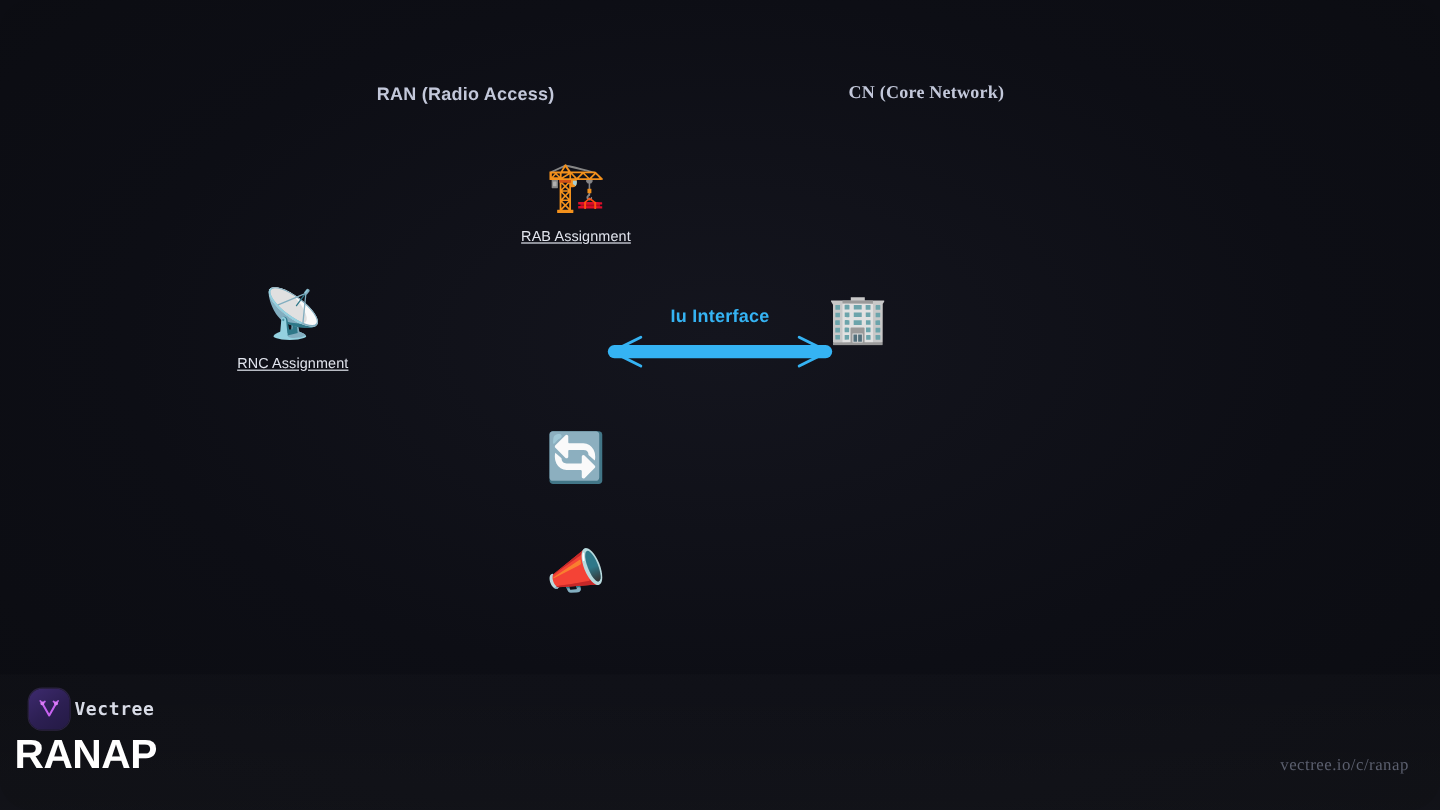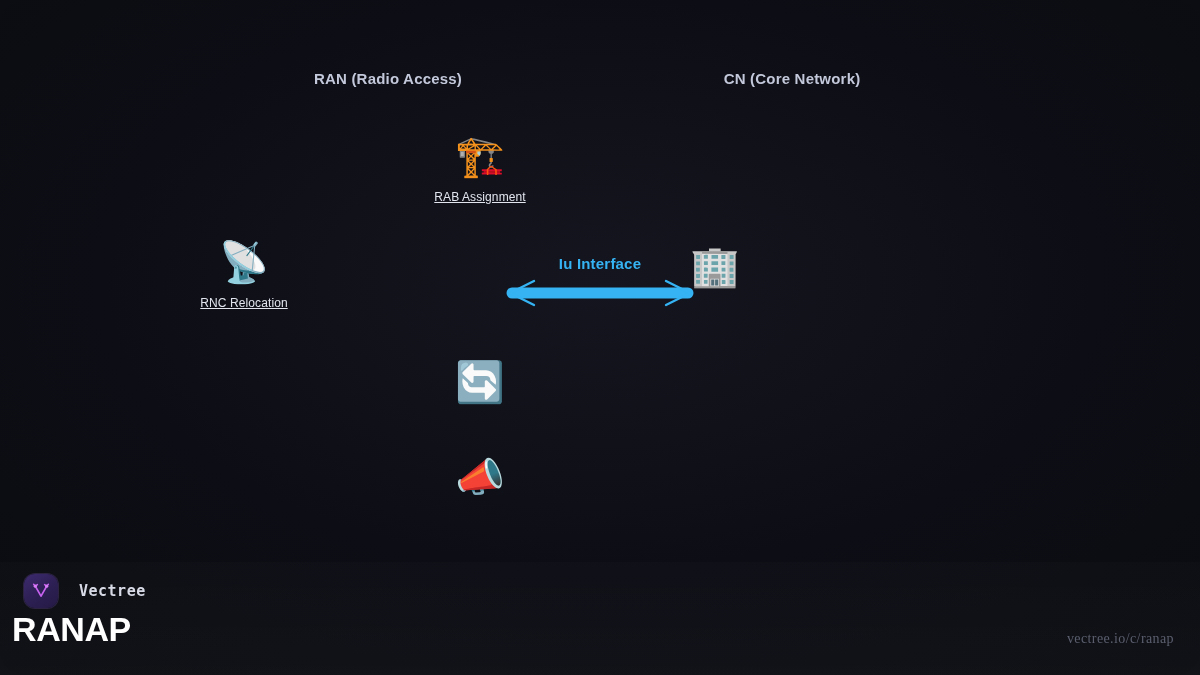--- a/index.html
+++ b/index.html
@@ -26,21 +26,21 @@
     top:70px;
     font-size:15px;
     font-weight:bold;
     color:#c3c8da;
     letter-spacing:.2px;
     white-space:nowrap;
     transform:translateX(-50%);
     text-align:center;
   }
   #hdr-ran { left:388px; }
-  #hdr-cn  { left:792px; }
+  #hdr-cn  { left:772px;font-family:Liberation Serif, serif; }
 
   
   .node {
     position:absolute;
     transform:translateX(-50%);
     text-align:center;
     width:240px;
     margin-left:-120px;
   }
   .node-icon {
@@ -89,21 +89,21 @@
     position:absolute;
     left:0; bottom:0;
     width:1200px; height:113px;
     background:linear-gradient(180deg, rgba(255,255,255,.012) 0%, rgba(255,255,255,.022) 100%);
   }
   #brand-row {
     position:absolute;
     left:24px; top:12px;
     display:flex;
     align-items:center;
-    gap:21px;
+    gap:4px;
   }
   #logo-mark {
     width:34px; height:34px;
     border-radius:11px;
     background:linear-gradient(145deg,#3d2a6e 0%,#2c1f52 55%,#241a45 100%);
     box-shadow:0 0 0 1px rgba(170,120,255,.18);
     display:flex; align-items:center; justify-content:center;
   }
   #brand-name {
     font-family:"DejaVu Sans Mono", monospace;
@@ -139,21 +139,21 @@
 
   <div class="col-header" id="hdr-cn">CN (Core Network)</div>
 
   <div class="node" id="node-rab">
     <span class="node-icon">🏗️</span>
     <div class="node-label">RAB Assignment</div>
   </div>
 
   <div class="node" id="node-rnc">
     <span class="node-icon">📡</span>
-    <div class="node-label">RNC Relocation</div>
+    <div class="node-label">RNC Assignment</div>
   </div>
 
   <div class="node" id="node-core">
     <span class="node-icon">🏢</span>
   </div>
 
   <div id="iu-group">
     <div id="iu-label">Iu Interface</div>
     <svg id="iu-arrow" width="200" height="30" viewBox="0 0 200 30">
       <line x1="12" y1="15" x2="188" y2="15" stroke="#35b3f3" stroke-width="11" stroke-linecap="round"></line>

